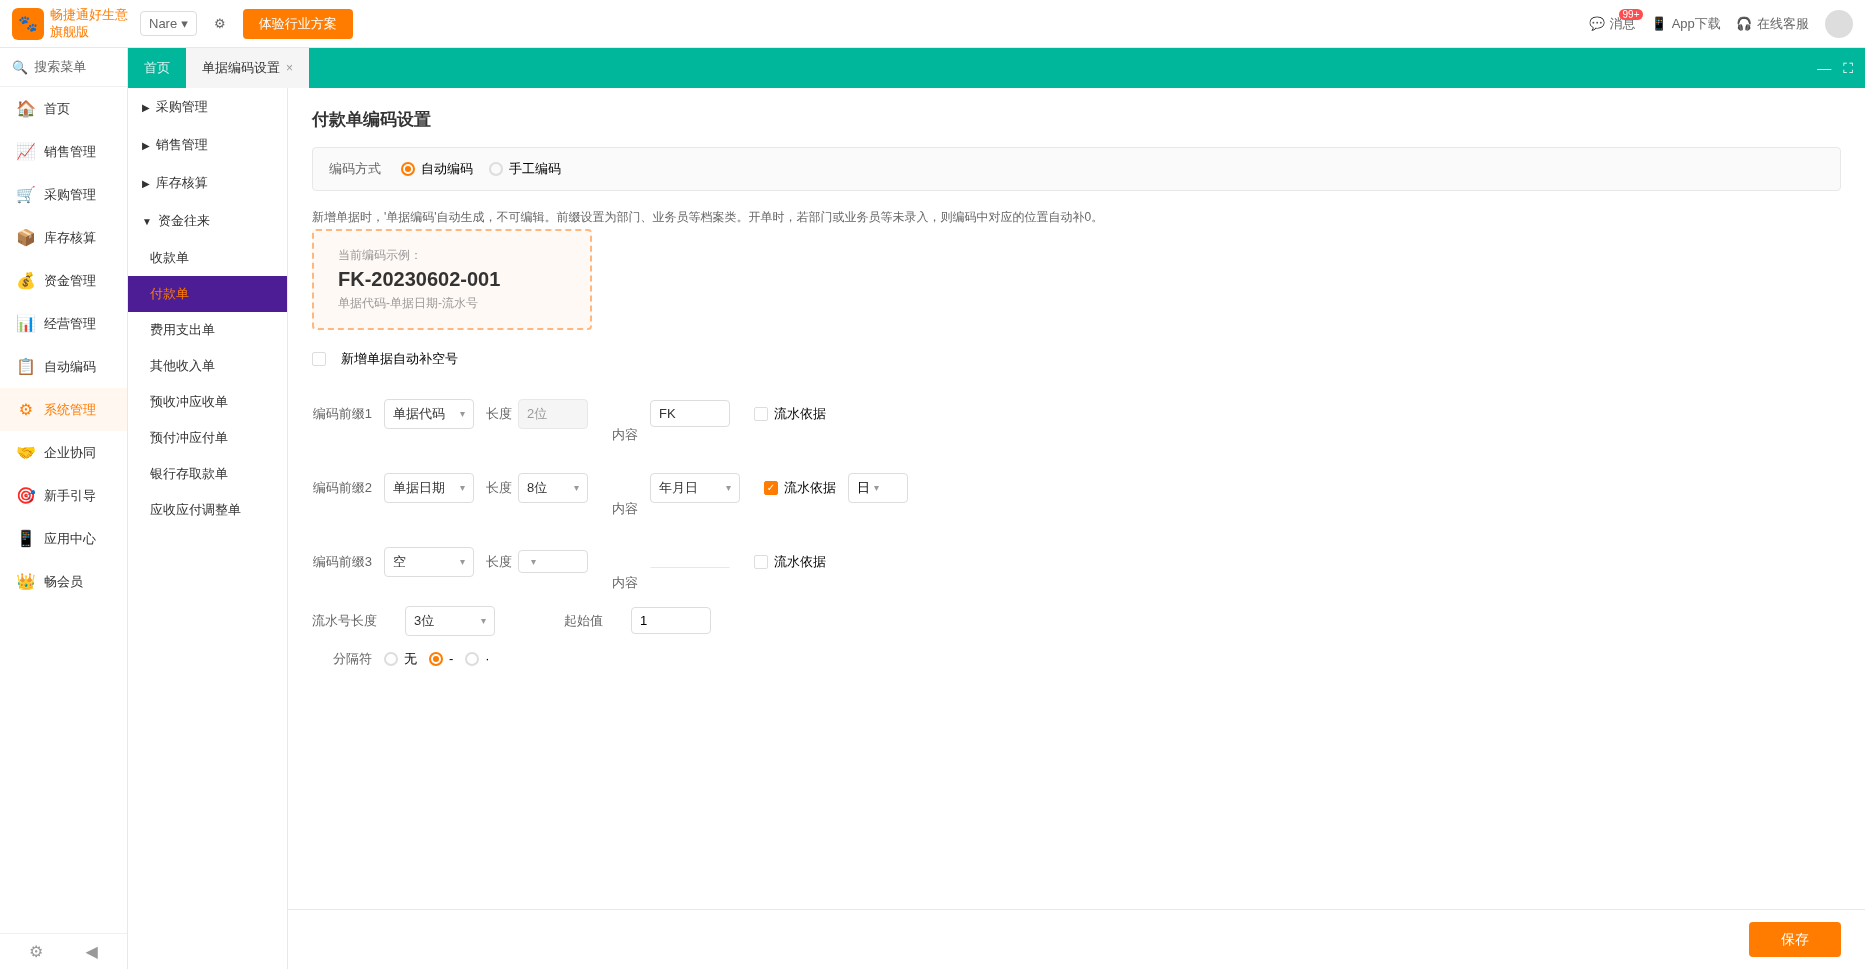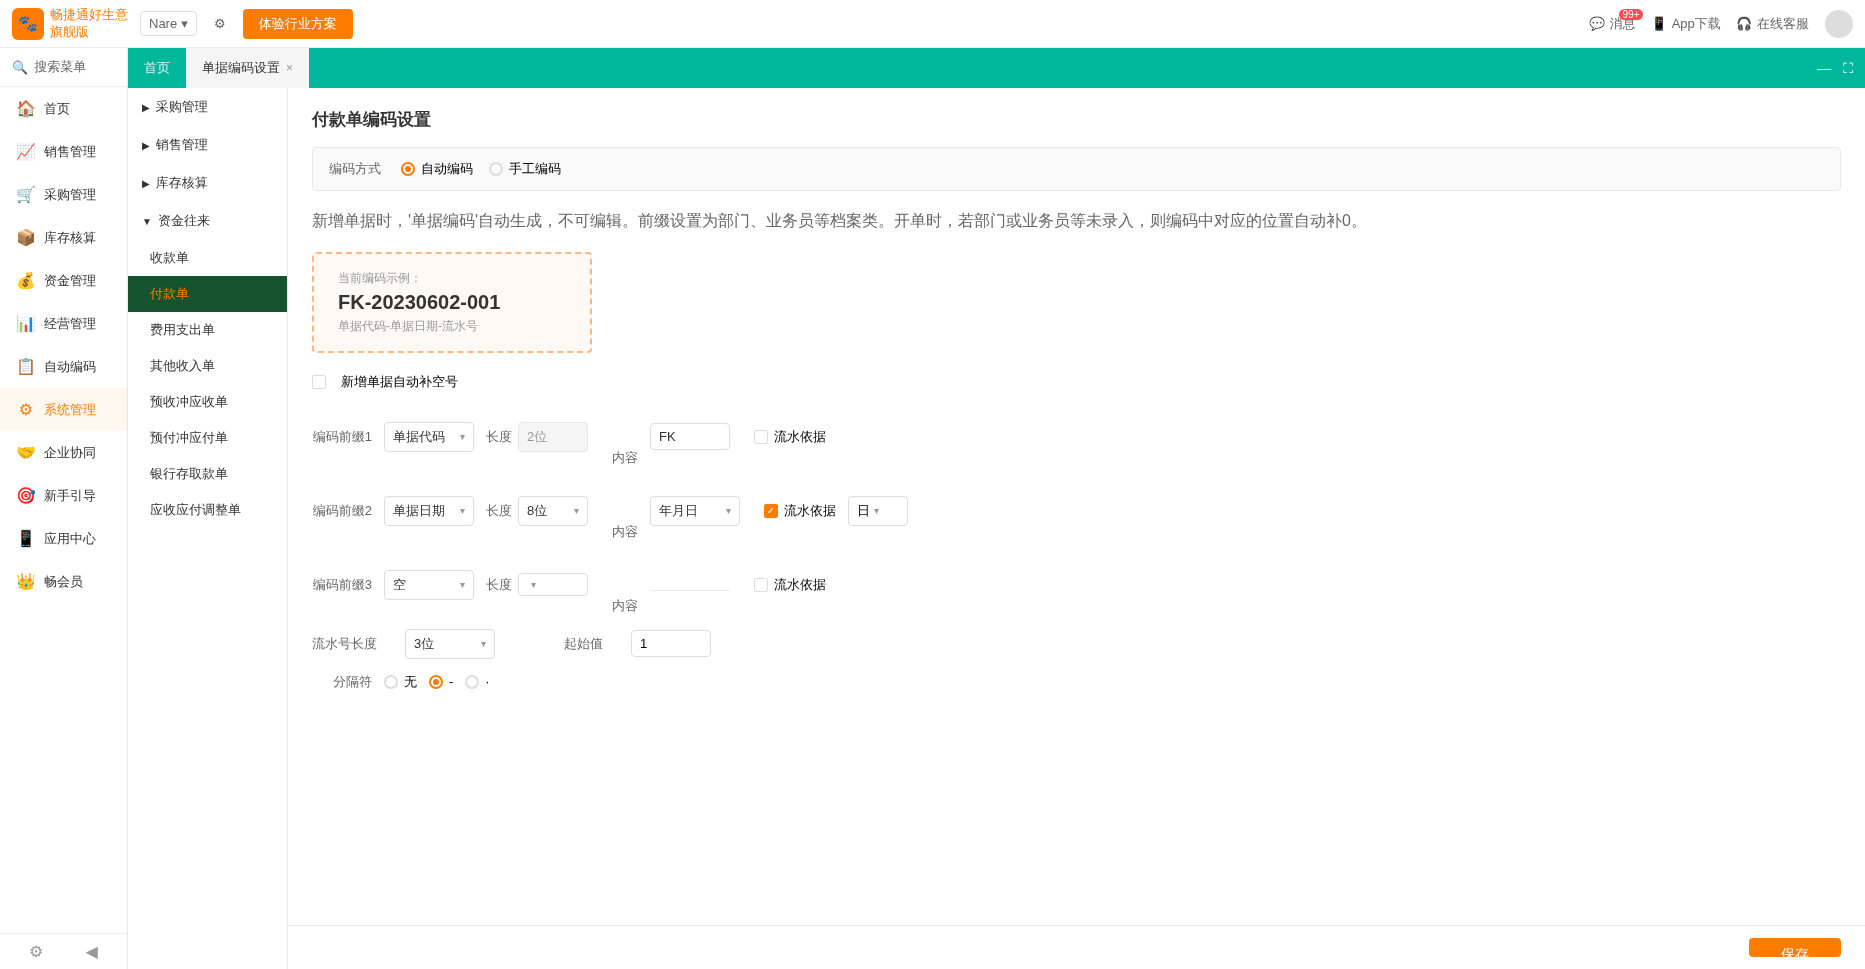--- a/index.html
+++ b/index.html
@@ -153,21 +153,21 @@
     .second-nav-group { }
     .second-nav-header {
       display: flex; align-items: center; gap: 6px;
       padding: 10px 14px;
       cursor: pointer; color: #333; font-size: 13px;
     }
     .second-nav-item {
       padding: 9px 14px 9px 22px;
       cursor: pointer; color: #333; font-size: 13px;
     }
-    .second-nav-item.active { background: #14532d; color: #ff7c00; font-weight: 500; }
+    .second-nav-item.active { background: #4c1d95; color: #ff7c00; font-weight: 500; }
 
     
     .page-content {
       flex: 1;
       overflow-y: auto;
       background: #f5f5f5;
       padding: 0;
       display: flex;
       flex-direction: column;
     }
@@ -198,22 +198,21 @@
       width: 14px; height: 14px; border-radius: 50%; border: 2px solid #ddd;
       display: flex; align-items: center; justify-content: center;
     }
     .radio-circle.checked { border-color: #ff7c00; }
     .radio-circle.checked::after {
       content: ''; width: 6px; height: 6px; border-radius: 50%; background: #ff7c00;
     }
 
     
     .info-text {
-      font-size: 16px; color: #666;
-      margin-bottom: 16px;
+      font-size: 12px; color: #666;
       line-height: 1.8;
     }
 
     
     .code-preview {
       border: 2px dashed #ffb780;
       background: #fff9f5;
       border-radius: 4px;
       padding: 16px 24px;
       margin-bottom: 20px;
@@ -296,21 +295,21 @@
     .sep-radio { display: flex; align-items: center; gap: 6px; cursor: pointer; }
 
     
     .bottom-bar {
       background: #fff;
       border-top: 1px solid #e8e8e8;
       padding: 12px 24px;
       display: flex;
       justify-content: flex-end;
       flex-shrink: 0;
-      height: 44px;
+      height: 60px;
     }
     .save-btn {
       background: #ff7c00; color: white; border: none; border-radius: 4px;
       padding: 8px 32px; cursor: pointer; font-size: 14px;
     }
 
     .disabled-input {
       background: #f5f5f5; color: #999;
       border: 1px solid #e8e8e8; border-radius: 4px; padding: 5px 8px;
     }

